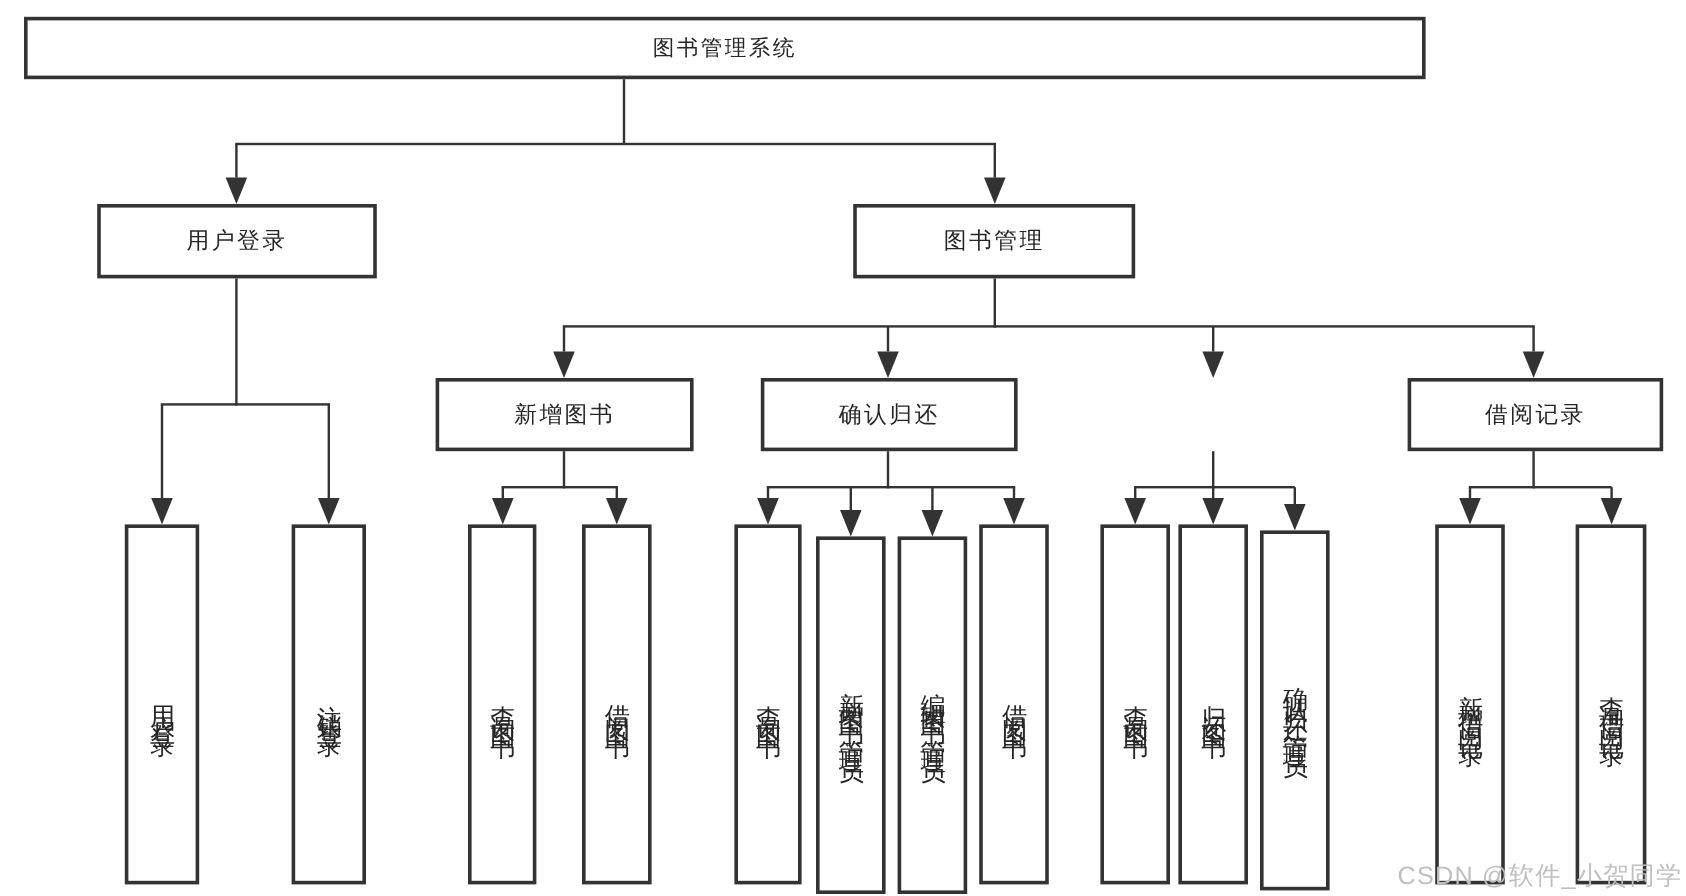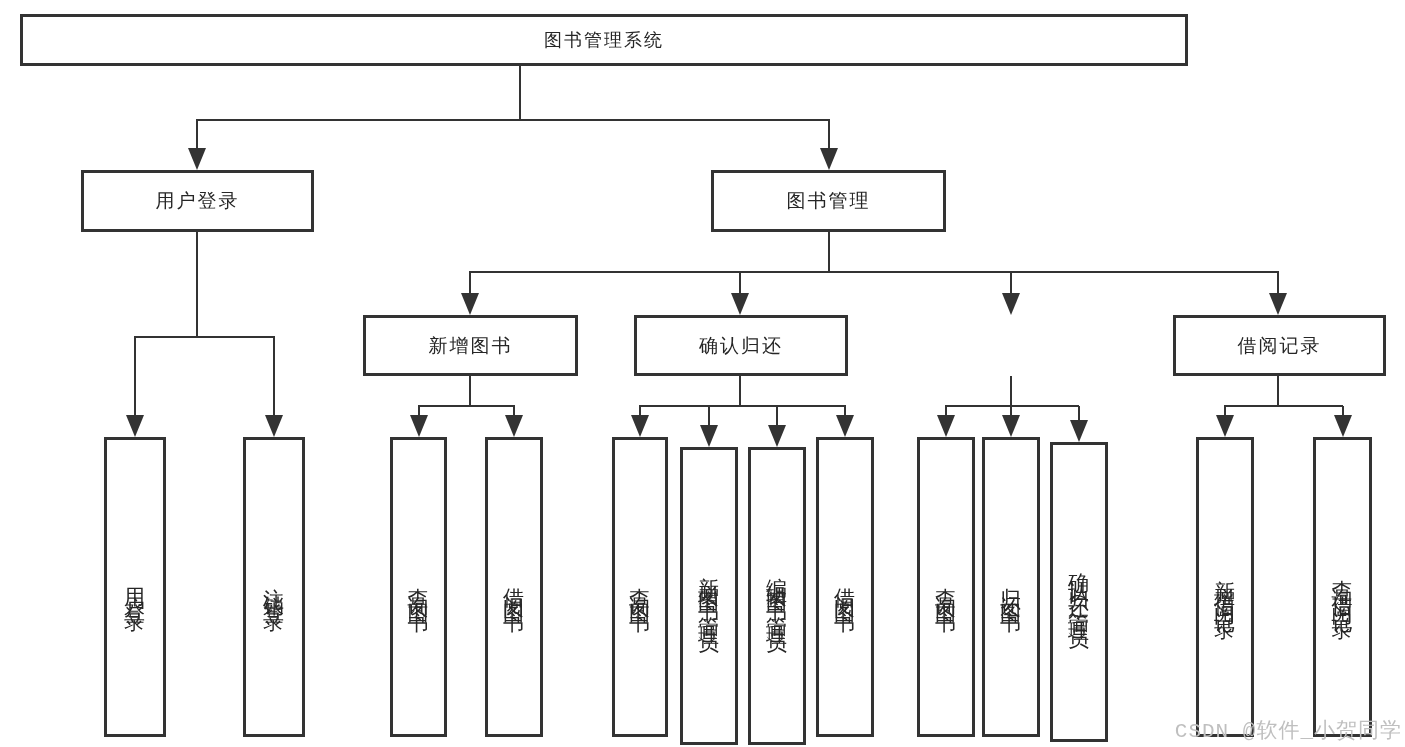--- a/index.html
+++ b/index.html
@@ -15,21 +15,21 @@
   .titlebox{font-size:18px;letter-spacing:2px;}
   .vbox{font-size:21px;}
   .vbox > span{
     writing-mode:vertical-rl;text-orientation:mixed;letter-spacing:8px;line-height:1.1;
   }
   .vl{position:absolute;width:2px;background:#333333;}
   .hl{position:absolute;height:2px;background:#333333;}
   .ah{position:absolute;width:0;height:0;border-left:9px solid transparent;border-right:9px solid transparent;border-top:22px solid #333333;}
   .watermark{
     position:absolute;top:716px;right:3px;font-size:21px;color:#bfbfbf;letter-spacing:1px;
-    font-family:Liberation Mono, monospace;
+    font-family:Liberation Sans, sans-serif;
   }
 </style>
 </head>
 <body>
 
 <div class="stage">
 
   <div class="box titlebox" style="left:20px;top:14px;width:1168px;height:52px;">图书管理系统</div>
 
   <div class="vl" style="left:519px;top:66px;height:54px;"></div>

